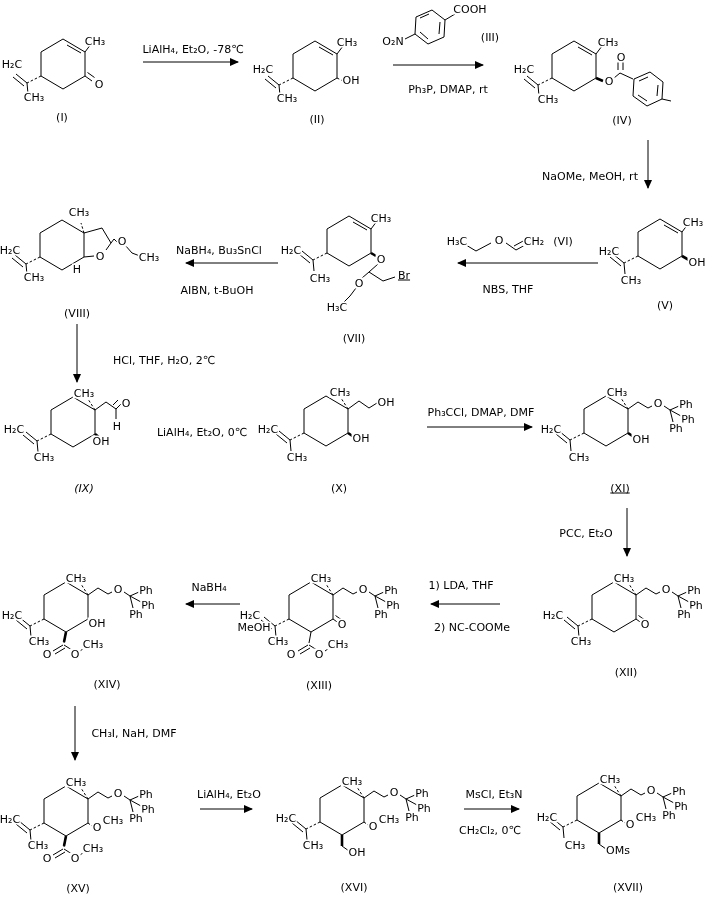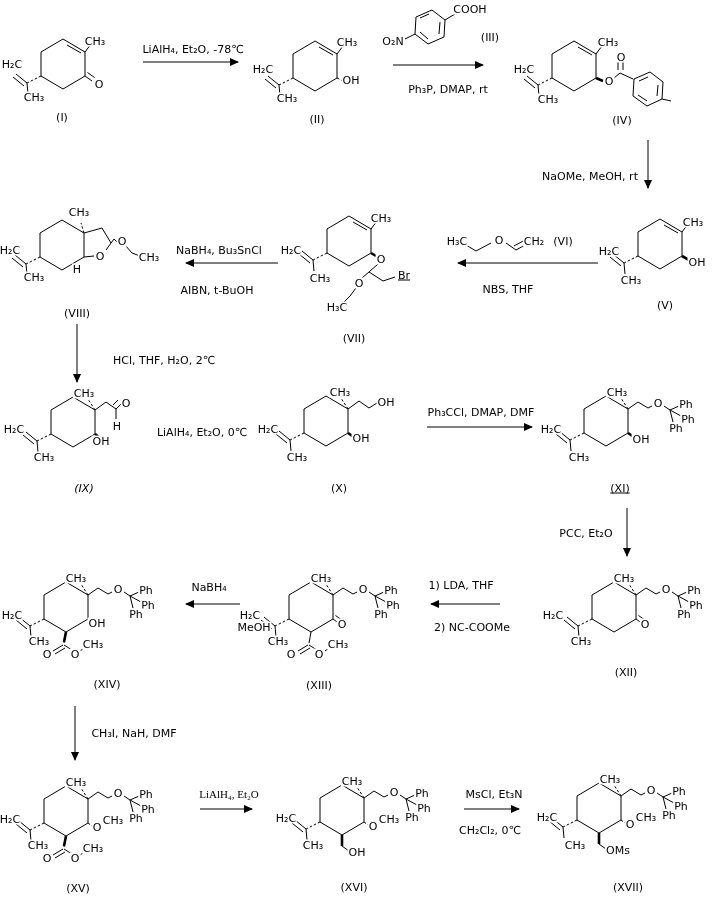--- a/index.html
+++ b/index.html
@@ -346,17 +346,17 @@
       <span class="lbl" style="left: 217px; top: 290px;">AIBN, t-BuOH</span>
       <span class="lbl" style="left: 164px; top: 360px;">HCl, THF, H₂O,  2℃</span>
       <span class="lbl" style="left: 202px; top: 432px;">LiAlH₄, Et₂O, 0℃</span>
       <span class="lbl" style="left: 481px; top: 412px;">Ph₃CCl, DMAP, DMF</span>
       <span class="lbl" style="left: 586px; top: 533px;">PCC, Et₂O</span>
       <span class="lbl" style="left: 461px; top: 585px;">1) LDA, THF</span>
       <span class="lbl" style="left: 472px; top: 627px;">2) NC-COOMe</span>
       <span class="lbl" style="left: 209px; top: 587px;">NaBH₄</span>
       <span class="lbl" style="left: 206px; top: 627px; margin-left: 48px;">MeOH</span>
       <span class="lbl" style="left: 134px; top: 733px;">CH₃I, NaH, DMF</span>
-      <span class="lbl" style="left: 229px; top: 794px; font-family: Liberation Serif, serif;">LiAlH₄, Et₂O</span>
+      <span class="lbl" style="left: 229px; top: 794px;">LiAlH₄, Et₂O</span>
       <span class="lbl" style="left: 494px; top: 794px;">MsCl, Et₃N</span>
       <span class="lbl" style="left: 490px; top: 830px;">CH₂Cl₂,  0℃</span>
     </div>
 </div>
 
 </body></html>

